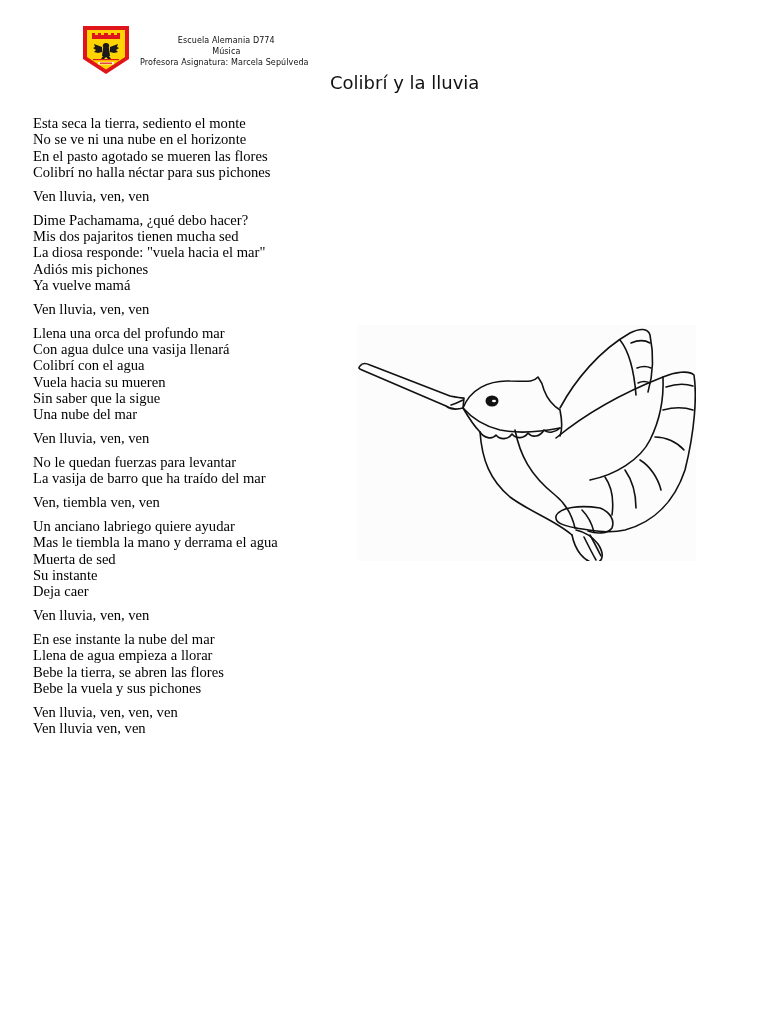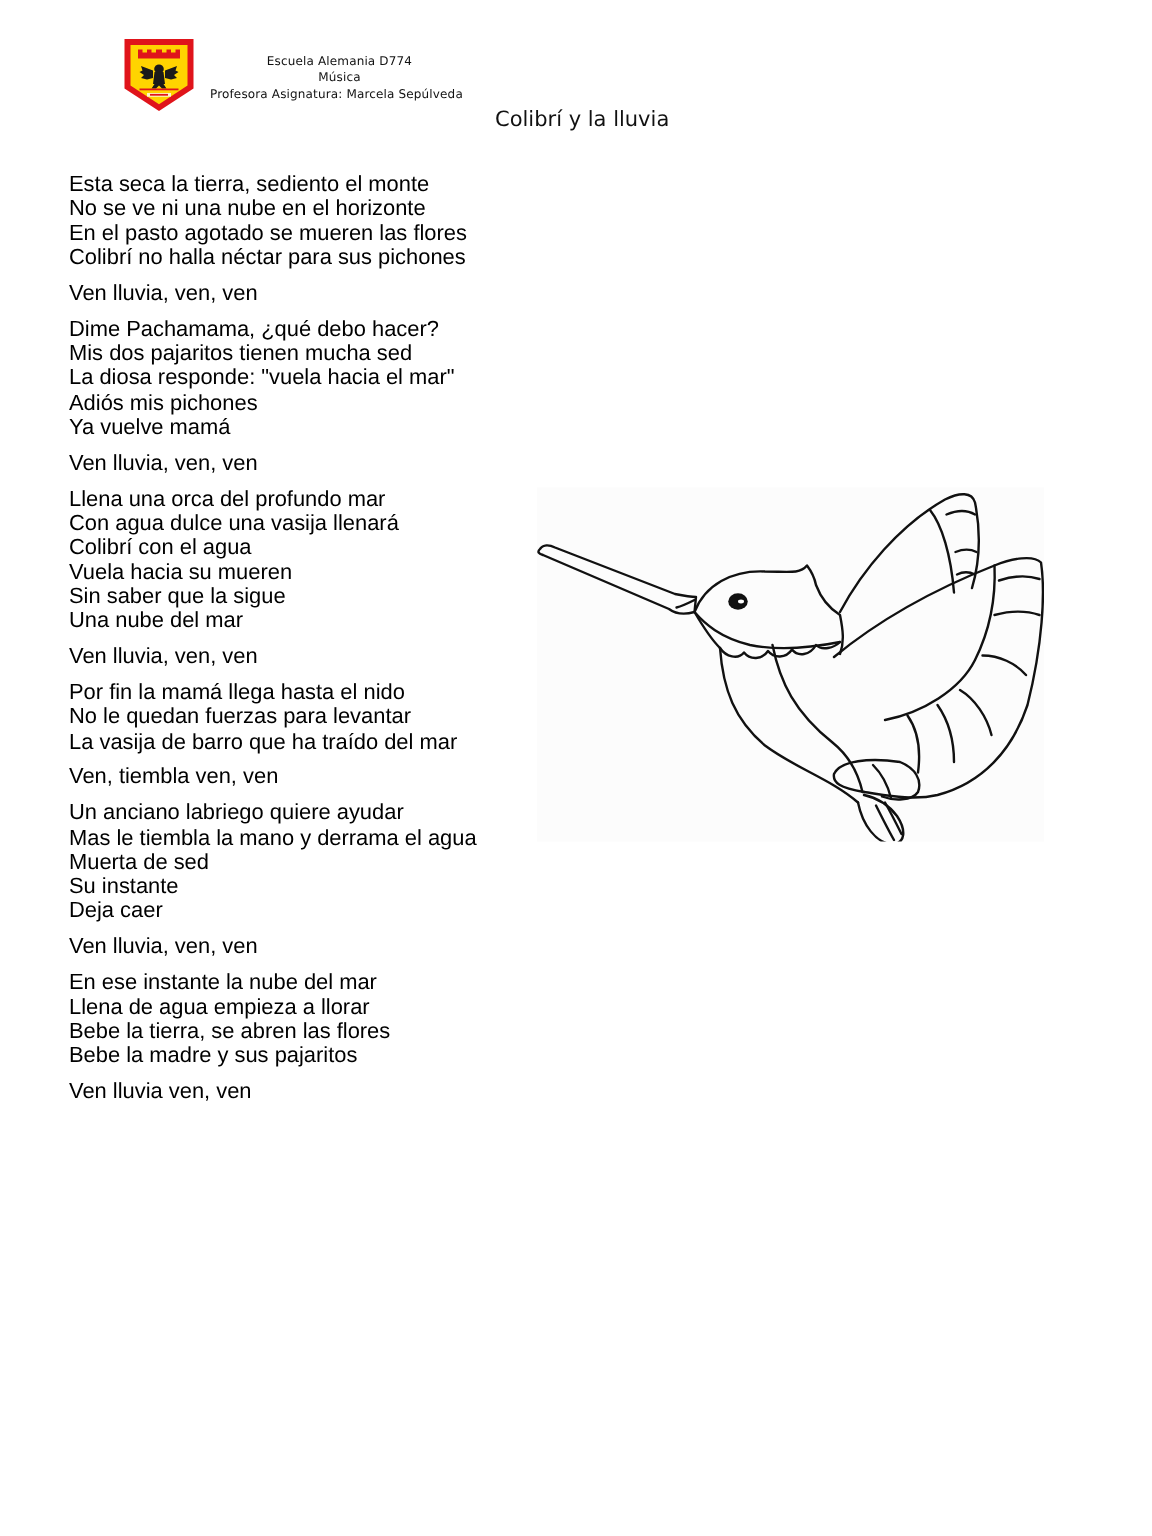--- a/index.html
+++ b/index.html
@@ -33,31 +33,31 @@
       letter-spacing: 0.1px;
     }
     .school-info div { white-space: nowrap; text-align: center; }
     .school-info .l1 { padding-left: 4px; }
     .school-info .l2 { padding-left: 4px; }
     .doc-title {
       position: absolute;
       left: 330px;
       top: 72px;
       font-family: "DejaVu Sans", sans-serif;
-      font-size: 14px;
+      font-size: 18px;
       color: #111;
       white-space: nowrap;
     }
     .lyrics {
       position: absolute;
-      left: 46px;
+      left: 33px;
       top: 115px;
       width: 307px;
       overflow: hidden;
-      font-family: Liberation Sans, sans-serif;
+      font-family: Liberation Serif, serif;
       font-size: 14.6px;
       line-height: 16.3px;
       color: #000;
     }
     .stanza {
       margin: 0 0 7.6px 0;
     }
     .line {
       white-space: nowrap;
       display: block;
@@ -130,44 +130,44 @@
     <span class="line">Con agua dulce una vasija llenará</span>
     <span class="line">Colibrí con el agua</span>
     <span class="line">Vuela hacia su mueren</span>
     <span class="line">Sin saber que la sigue</span>
     <span class="line">Una nube del mar</span>
   </div>
   <div class="stanza">
     <span class="line">Ven lluvia, ven, ven</span>
   </div>
   <div class="stanza">
-    <span class="line">Por fin la mamá llega hasta el nido</span>
     <span class="line">No le quedan fuerzas para levantar</span>
     <span class="line">La vasija de barro que ha traído del mar</span>
   </div>
   <div class="stanza">
     <span class="line">Ven, tiembla ven, ven</span>
   </div>
   <div class="stanza">
     <span class="line">Un anciano labriego quiere ayudar</span>
     <span class="line">Mas le tiembla la mano y derrama el agua</span>
     <span class="line">Muerta de sed</span>
     <span class="line">Su instante</span>
     <span class="line">Deja caer</span>
   </div>
   <div class="stanza">
     <span class="line">Ven lluvia, ven, ven</span>
   </div>
   <div class="stanza">
     <span class="line">En ese instante la nube del mar</span>
     <span class="line">Llena de agua empieza a llorar</span>
     <span class="line">Bebe la tierra, se abren las flores</span>
-    <span class="line">Bebe la madre y sus pajaritos</span>
-  </div>
-  <div class="stanza">
+    <span class="line">Bebe la vuela y sus pichones</span>
+  </div>
+  <div class="stanza">
+    <span class="line">Ven lluvia, ven, ven, ven</span>
     <span class="line">Ven lluvia ven, ven</span>
   </div>
 </div>
 
 <div class="illustration">
   <svg width="338" height="236" viewBox="358 325 338 236" fill="none" stroke="#111" stroke-width="1.6" stroke-linejoin="round" stroke-linecap="round">
 
     <path d="M560 408 C575 380 600 350 630 333 C640 328 648 328 650 335 C654 355 653 375 648 392"></path>
     <path d="M620 340 C628 350 634 370 636 395"></path>
     <path d="M631 343 C638 340 645 340 650 343"></path>

